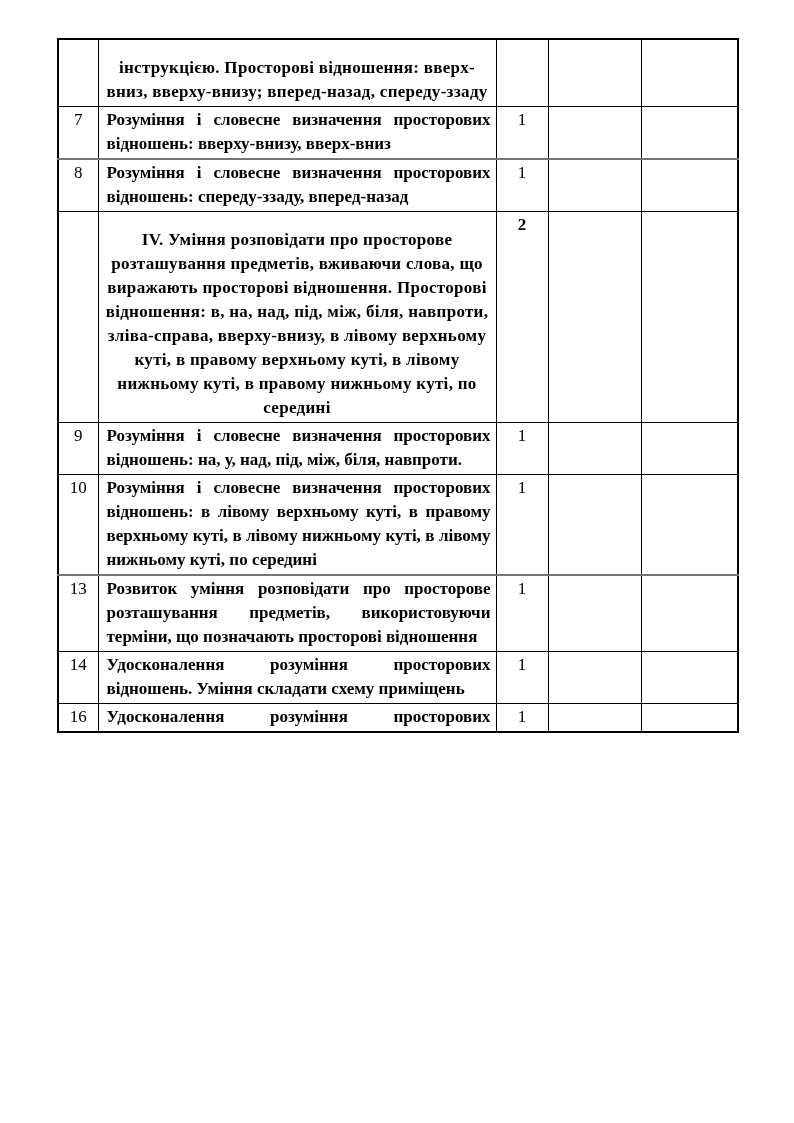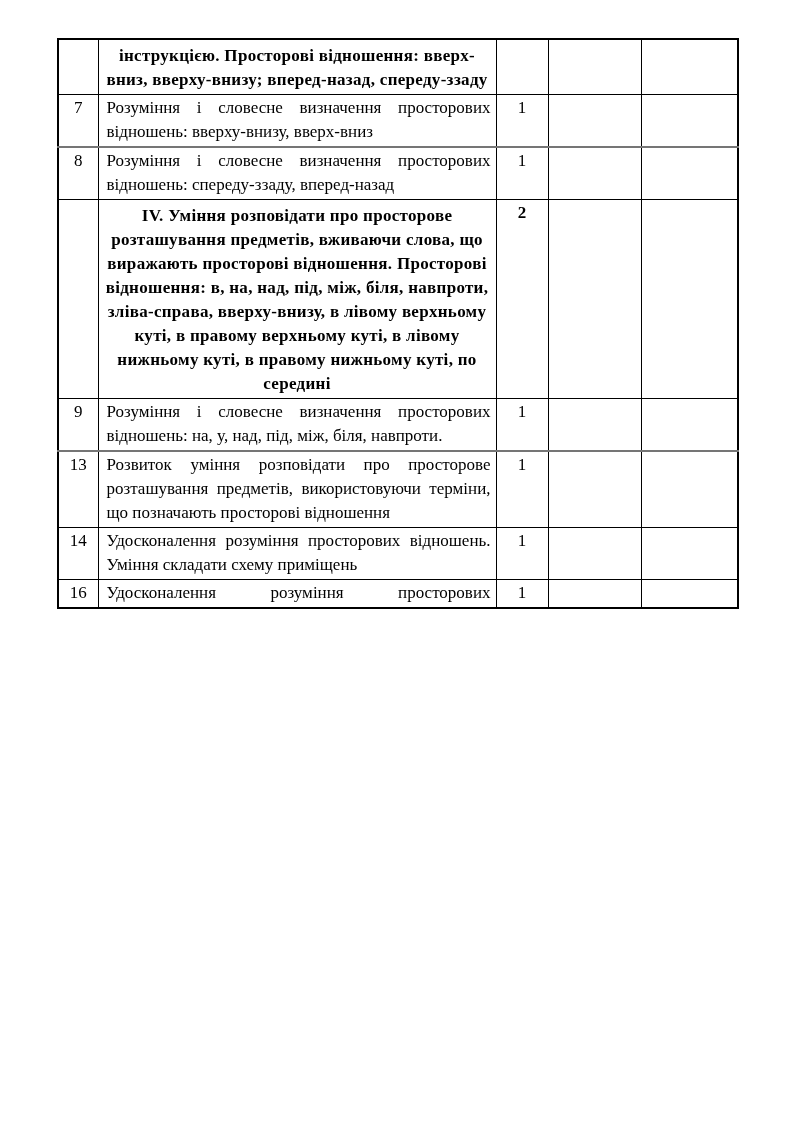--- a/index.html
+++ b/index.html
@@ -40,30 +40,31 @@
     color: #000000;
     word-wrap: break-word;
   }
   td.cell-num {
     text-align: center;
     padding-top: 1px;
   }
   td.cell-text {
     text-align: justify;
     padding: 1px 5px 2px 8px;
+    font-weight: bold;
   }
   td.cell-hours {
     text-align: center;
     padding-top: 1px;
   }
   tr.section td.cell-text {
     text-align: center;
     font-weight: bold;
     letter-spacing: 0.3px;
-    padding: 4px 4px 2px 4px;
+    padding: 16px 4px 2px 4px;
   }
   tr.section td.cell-hours {
     font-weight: bold;
   }
   tr.thick-top td {
     border-top: 2px solid #757575;
   }
   tr.clipped {
     height: 27px;
   }
@@ -118,20 +119,27 @@
           <td class="cell-e1"></td>
           <td class="cell-e2"></td>
         </tr>
         <tr class="item">
           <td class="cell-num">9</td>
           <td class="cell-text">Розуміння і словесне визначення просторових відношень: на, у, над, під, між, біля, навпроти.</td>
           <td class="cell-hours">1</td>
           <td class="cell-e1"></td>
           <td class="cell-e2"></td>
         </tr>
+        <tr class="item">
+          <td class="cell-num">10</td>
+          <td class="cell-text">Розуміння і словесне визначення просторових відношень: в лівому верхньому куті, в правому верхньому куті, в лівому нижньому куті, в лівому нижньому куті, по середині</td>
+          <td class="cell-hours">1</td>
+          <td class="cell-e1"></td>
+          <td class="cell-e2"></td>
+        </tr>
         <tr class="item thick-top">
           <td class="cell-num">13</td>
           <td class="cell-text">Розвиток уміння розповідати про просторове розташування предметів, використовуючи терміни, що позначають просторові відношення</td>
           <td class="cell-hours">1</td>
           <td class="cell-e1"></td>
           <td class="cell-e2"></td>
         </tr>
         <tr class="item">
           <td class="cell-num">14</td>
           <td class="cell-text">Удосконалення розуміння просторових відношень. Уміння складати схему приміщень</td>

